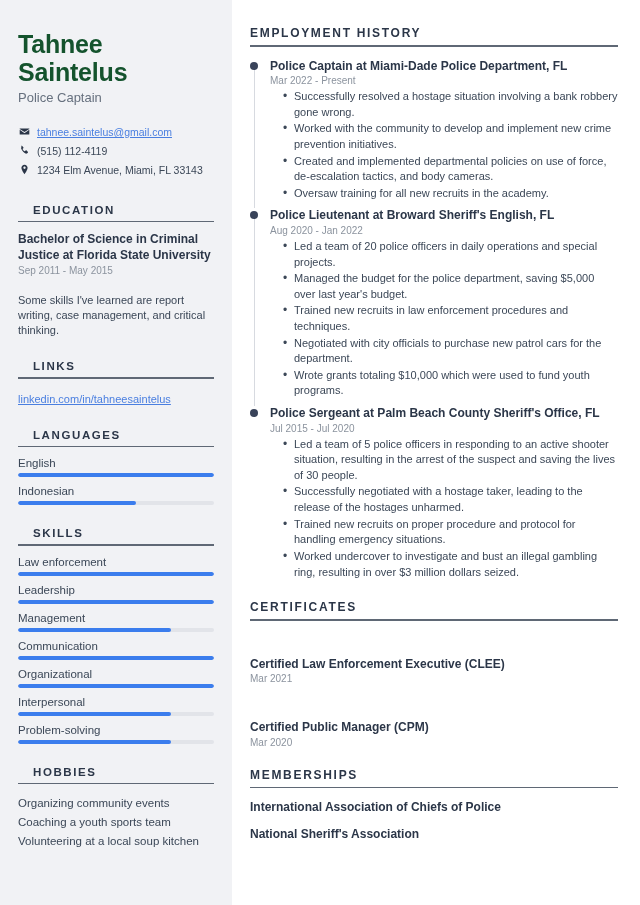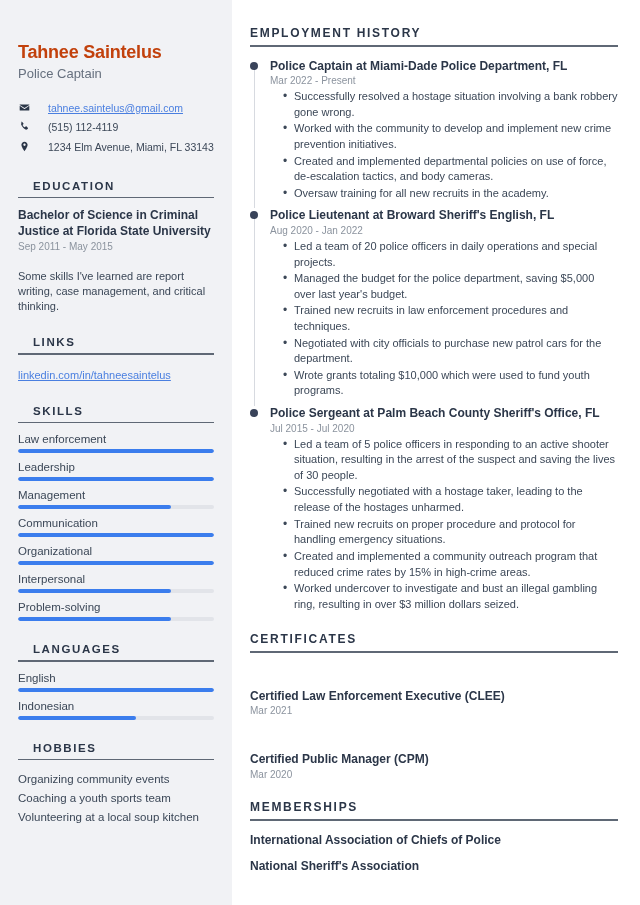--- a/index.html
+++ b/index.html
@@ -23,40 +23,40 @@
 
   
   .sidebar {
     width: 232px;
     flex: 0 0 232px;
     background: #f1f2f5;
     box-sizing: border-box;
     padding: 26px 18px 10px 18px;
   }
   .name {
-    font-size: 18px;
+    font-size: 25px;
     line-height: 1.12;
     font-weight: bold;
-    color: #c2410c;
+    color: #14532d;
     letter-spacing: -0.2px;
-    margin: 16px 0 4px 0;
+    margin: 4px 0 4px 0;
   }
   .job-title {
     font-size: 13px;
     color: #66707e;
     margin: 0 0 20px 0;
     font-weight: normal;
   }
   .contact-list {
     margin: 0 0 26px 0;
   }
   .contact-row {
     display: flex;
     align-items: flex-start;
-    gap: 18px;
+    gap: 7px;
     margin-bottom: 5px;
     font-size: 10.5px;
     line-height: 1.35;
     color: #3b4757;
     text-align: center;
   }
   .contact-row .ico {
     width: 12px;
     flex: 0 0 12px;
     display: flex;
@@ -285,20 +285,39 @@
       </div>
     </section>
 
     <section class="side-block">
       <div class="sec-head">LINKS</div>
       <div class="sec-rule"></div>
       <a class="link-item">linkedin.com/in/tahneesaintelus</a>
     </section>
 
     <section class="side-block">
+      <div class="sec-head">LANGUAGES</div>
+      <div class="sec-rule"></div>
+      <div id="languages-list">
+          <div class="bar-item">
+            <div class="bar-label">English</div>
+            <div class="bar-track">
+              <div class="bar-fill" style="width: 100%;"></div>
+            </div>
+          </div>
+          <div class="bar-item">
+            <div class="bar-label">Indonesian</div>
+            <div class="bar-track">
+              <div class="bar-fill" style="width: 60%;"></div>
+            </div>
+          </div>
+        </div>
+    </section>
+
+    <section class="side-block">
       <div class="sec-head">SKILLS</div>
       <div class="sec-rule"></div>
       <div id="skills-list">
           <div class="bar-item">
             <div class="bar-label">Law enforcement</div>
             <div class="bar-track">
               <div class="bar-fill" style="width: 100%;"></div>
             </div>
           </div>
           <div class="bar-item">
@@ -328,39 +347,20 @@
           <div class="bar-item">
             <div class="bar-label">Interpersonal</div>
             <div class="bar-track">
               <div class="bar-fill" style="width: 78%;"></div>
             </div>
           </div>
           <div class="bar-item">
             <div class="bar-label">Problem-solving</div>
             <div class="bar-track">
               <div class="bar-fill" style="width: 78%;"></div>
-            </div>
-          </div>
-        </div>
-    </section>
-
-    <section class="side-block">
-      <div class="sec-head">LANGUAGES</div>
-      <div class="sec-rule"></div>
-      <div id="languages-list">
-          <div class="bar-item">
-            <div class="bar-label">English</div>
-            <div class="bar-track">
-              <div class="bar-fill" style="width: 100%;"></div>
-            </div>
-          </div>
-          <div class="bar-item">
-            <div class="bar-label">Indonesian</div>
-            <div class="bar-track">
-              <div class="bar-fill" style="width: 60%;"></div>
             </div>
           </div>
         </div>
     </section>
 
     <section class="side-block">
       <div class="sec-head">HOBBIES</div>
       <div class="sec-rule"></div>
       <div id="hobbies-list">
           <div class="hobby-item">Organizing community events</div>
@@ -403,21 +403,20 @@
             </ul>
           </div>
           <div class="job">
             <span class="dot"></span>
             <div class="job-head">Police Sergeant at Palm Beach County Sheriff's Office, FL</div>
             <div class="job-date">Jul 2015 - Jul 2020</div>
             <ul class="bullets">
               <li>Led a team of 5 police officers in responding to an active shooter situation, resulting in the arrest of the suspect and saving the lives of 30 people.</li>
               <li>Successfully negotiated with a hostage taker, leading to the release of the hostages unharmed.</li>
               <li>Trained new recruits on proper procedure and protocol for handling emergency situations.</li>
-              <li>Created and implemented a community outreach program that reduced crime rates by 15% in high-crime areas.</li>
               <li>Worked undercover to investigate and bust an illegal gambling ring, resulting in over $3 million dollars seized.</li>
             </ul>
           </div>
         </div>
     </section>
 
     <section class="main-block">
       <div class="main-sec-head">CERTIFICATES</div>
       <div class="main-sec-rule"></div>
       <div id="certificates-list">

